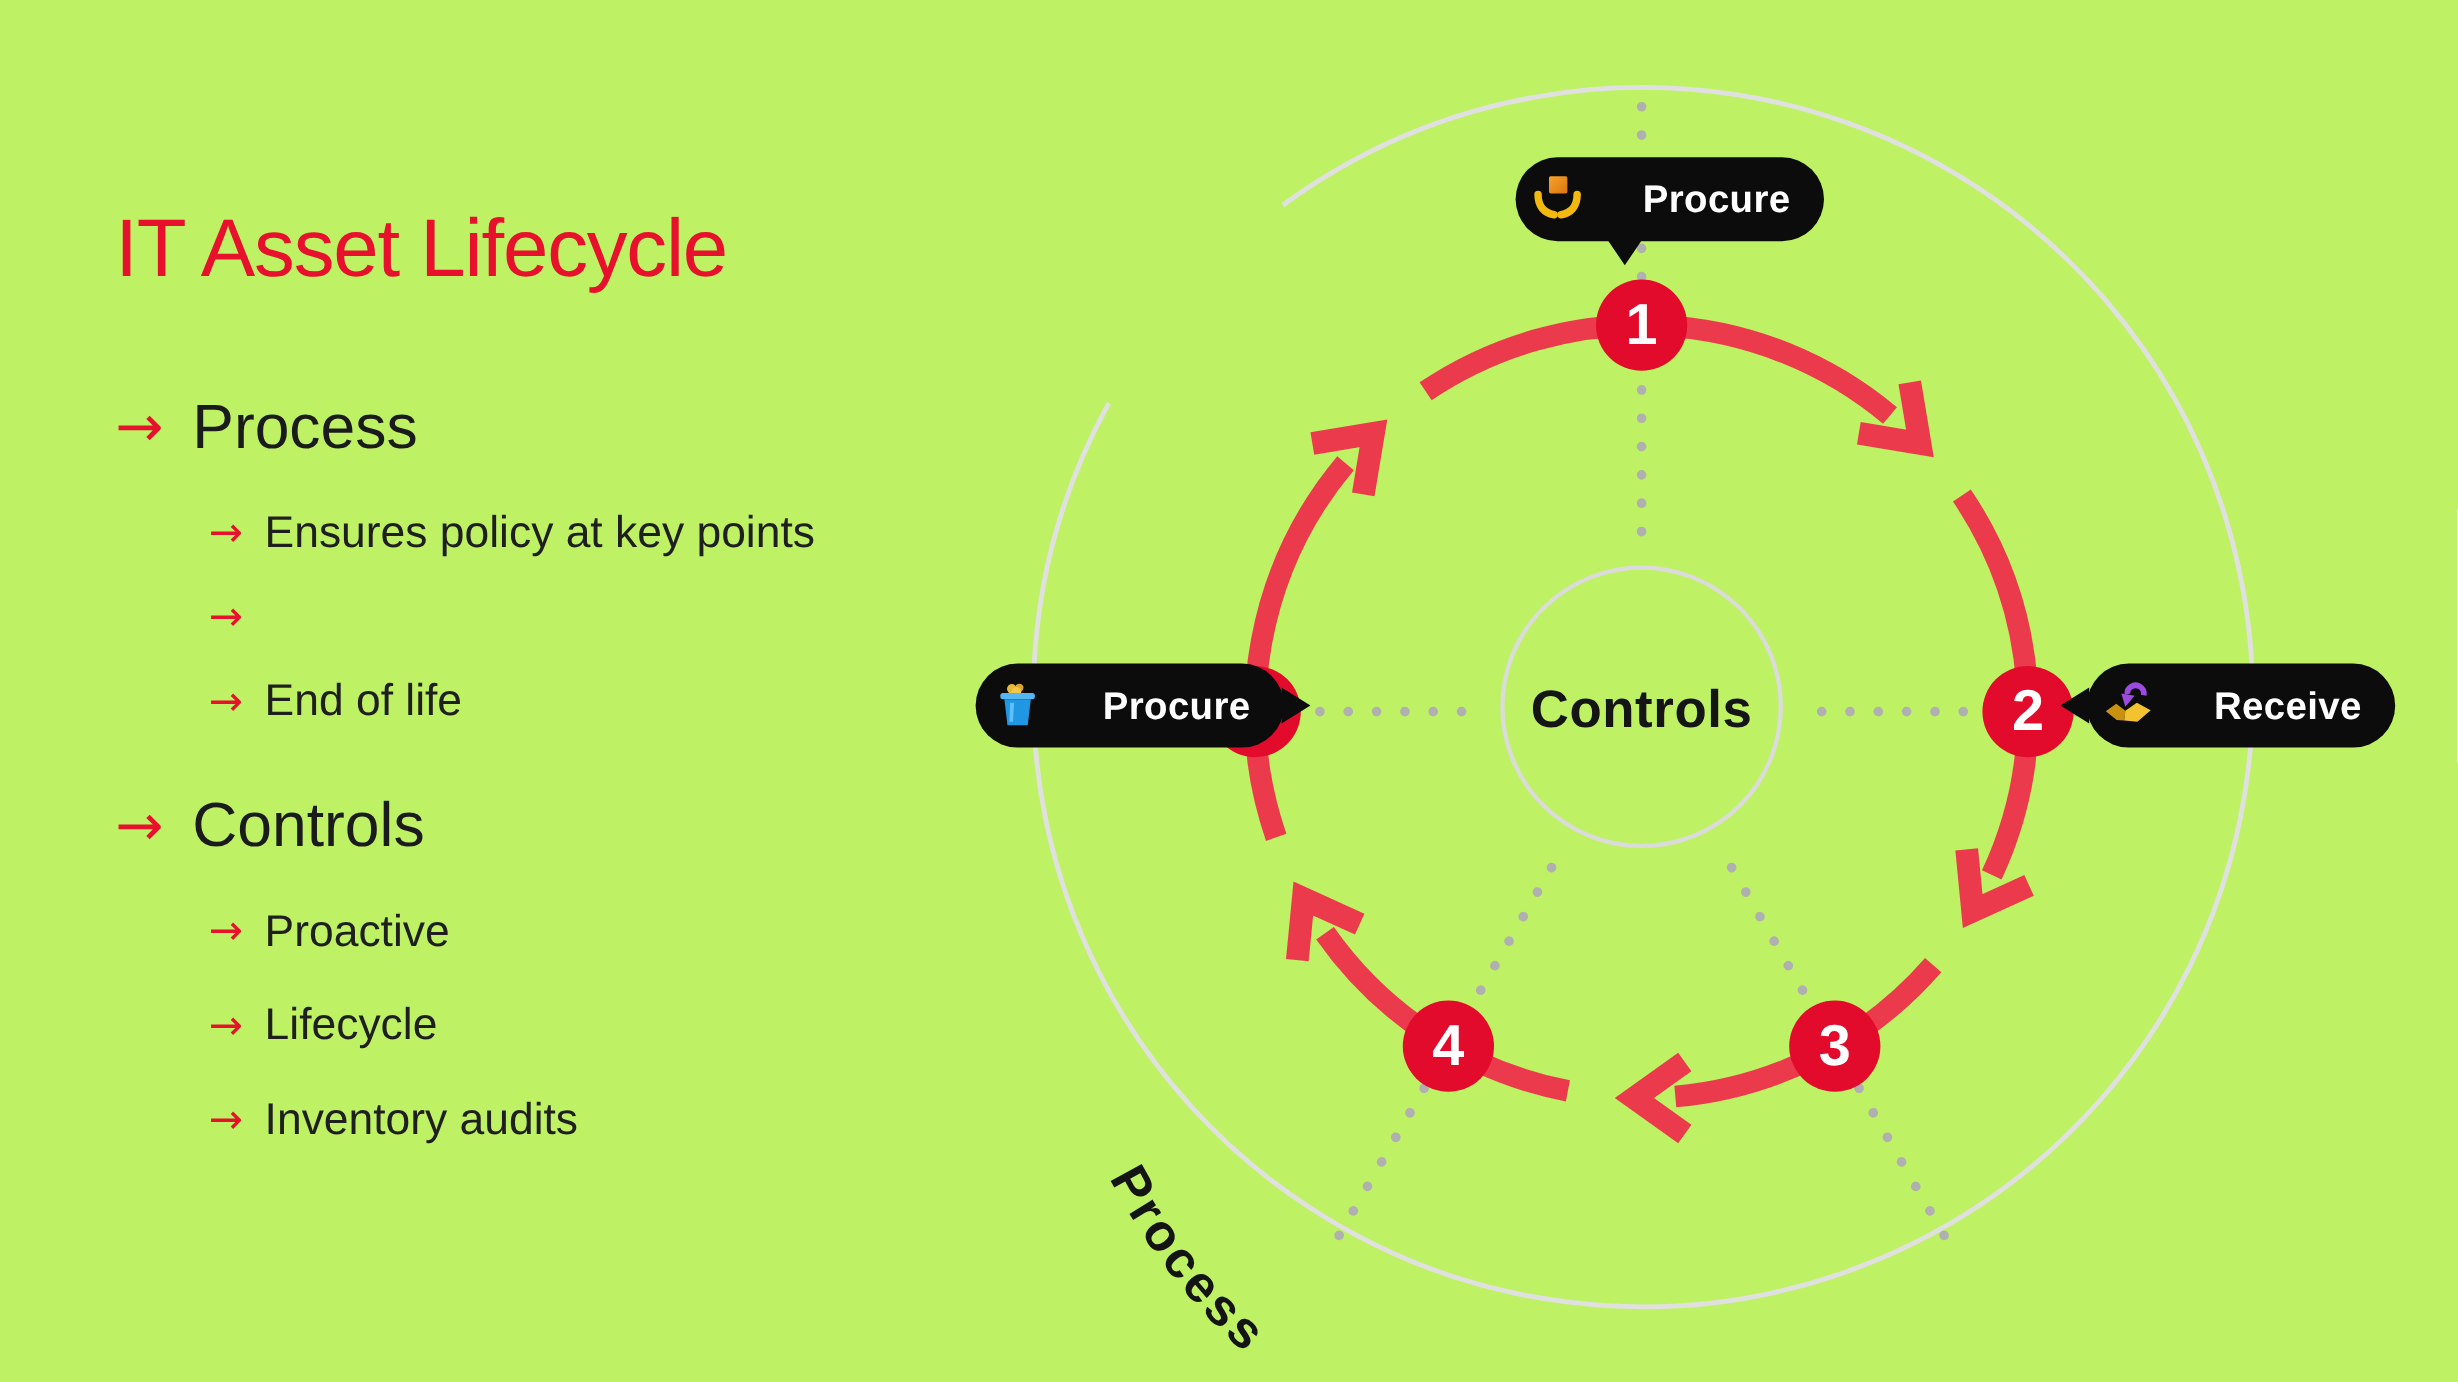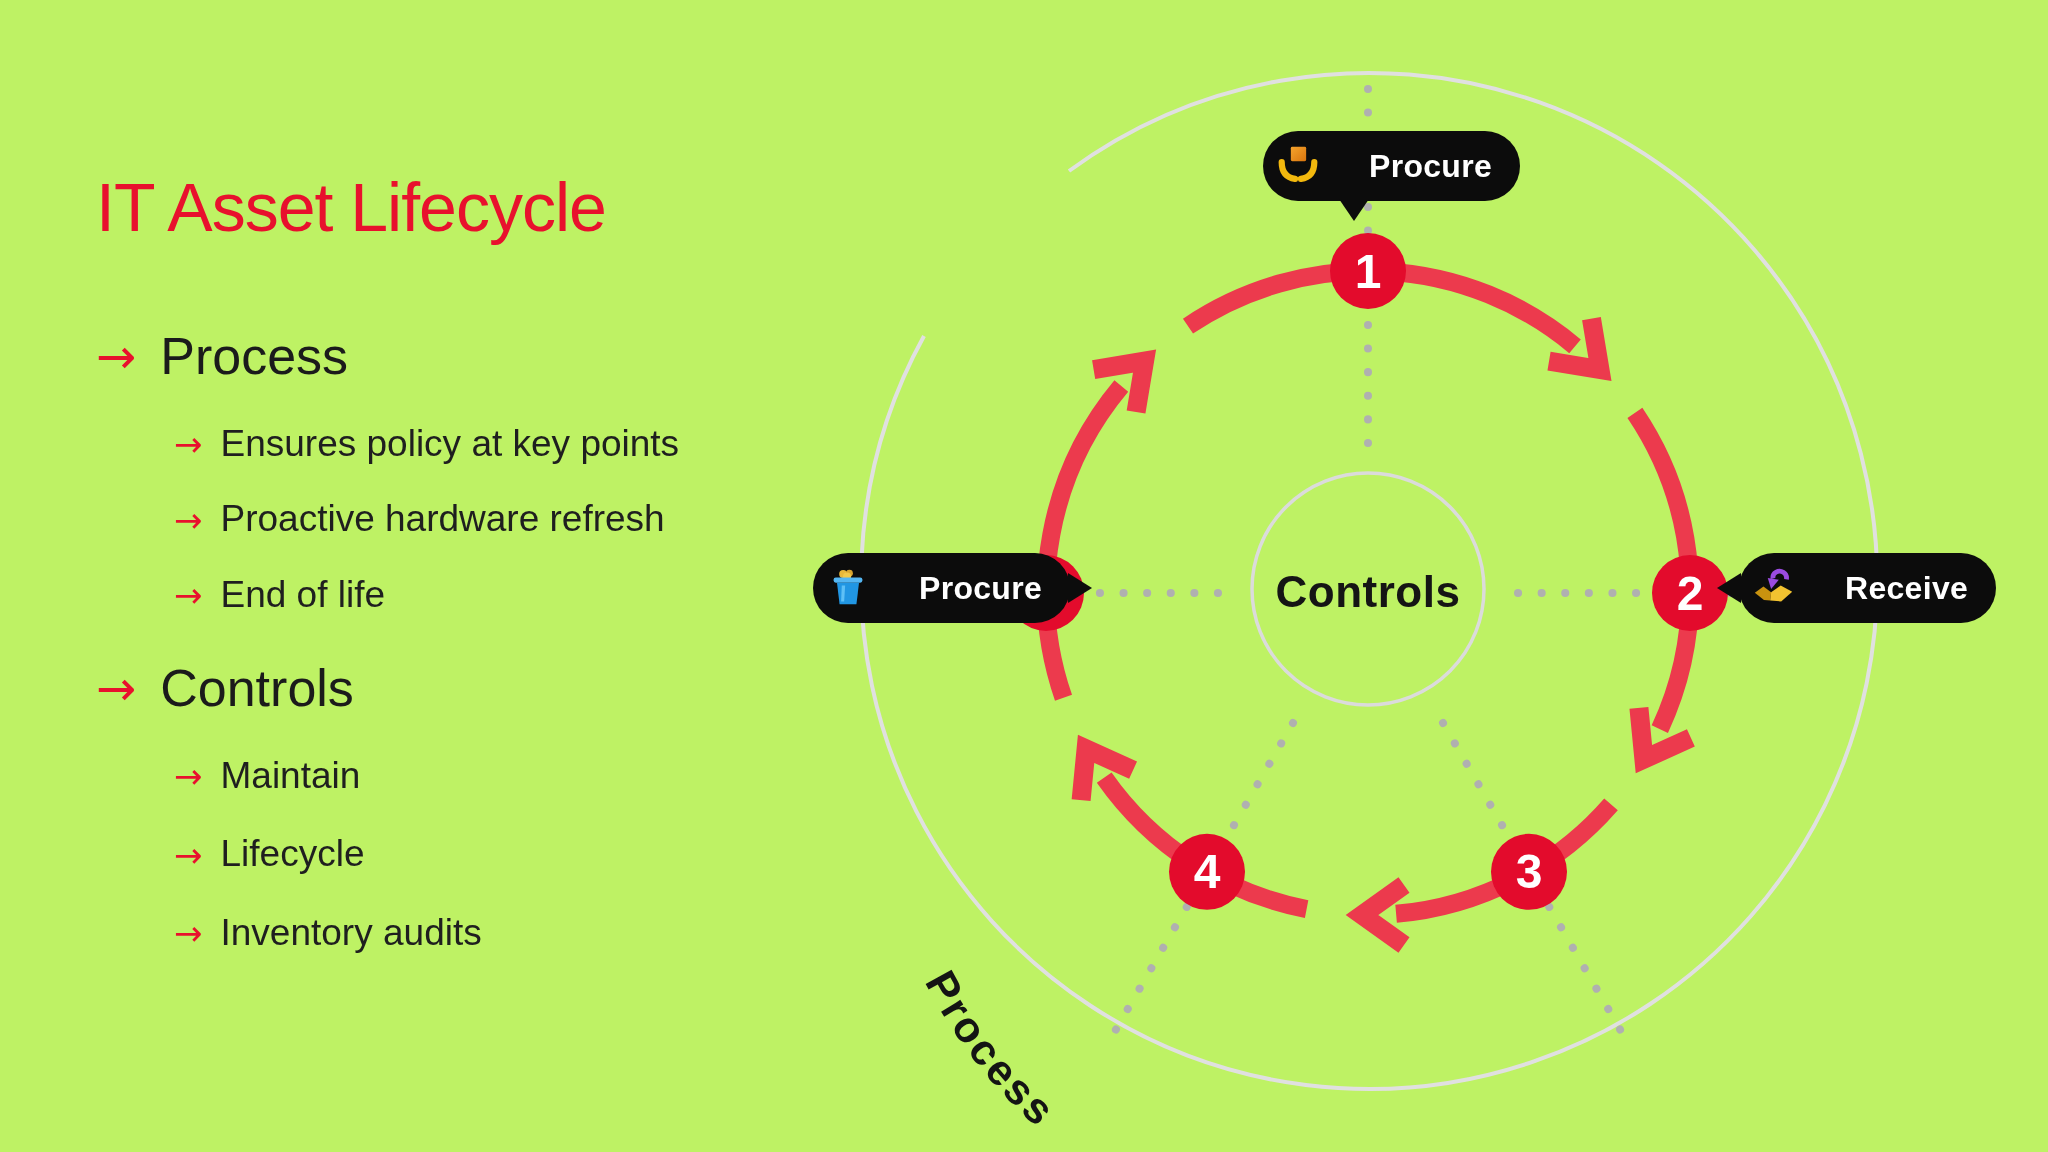--- a/index.html
+++ b/index.html
@@ -75,38 +75,37 @@
       <span class="arrow">→</span>
       <span>Process</span>
     </div>
     <ul class="sec-items">
       <li>
         <span class="arrow">→</span>
         <span>Ensures policy at key points</span>
       </li>
       <li>
         <span class="arrow">→</span>
-        <span>Proactive hardware refresh</span>
       </li>
       <li>
         <span class="arrow">→</span>
         <span>End of life</span>
       </li>
     </ul>
   </div>
 
   <div class="section sec-controls">
     <div class="sec-header">
       <span class="arrow">→</span>
       <span>Controls</span>
     </div>
     <ul class="sec-items">
       <li>
         <span class="arrow">→</span>
-        <span>Maintain</span>
+        <span>Proactive</span>
       </li>
       <li>
         <span class="arrow">→</span>
         <span>Lifecycle</span>
       </li>
       <li>
         <span class="arrow">→</span>
         <span>Inventory audits</span>
       </li>
     </ul>

